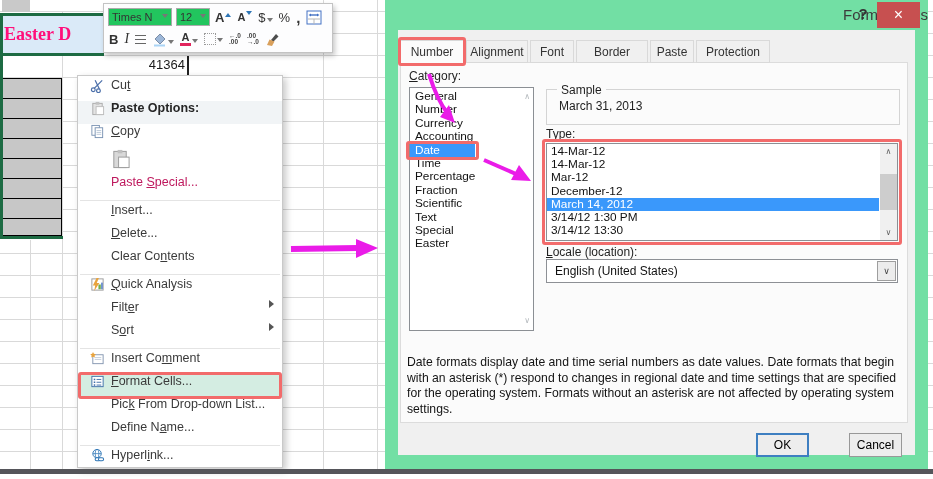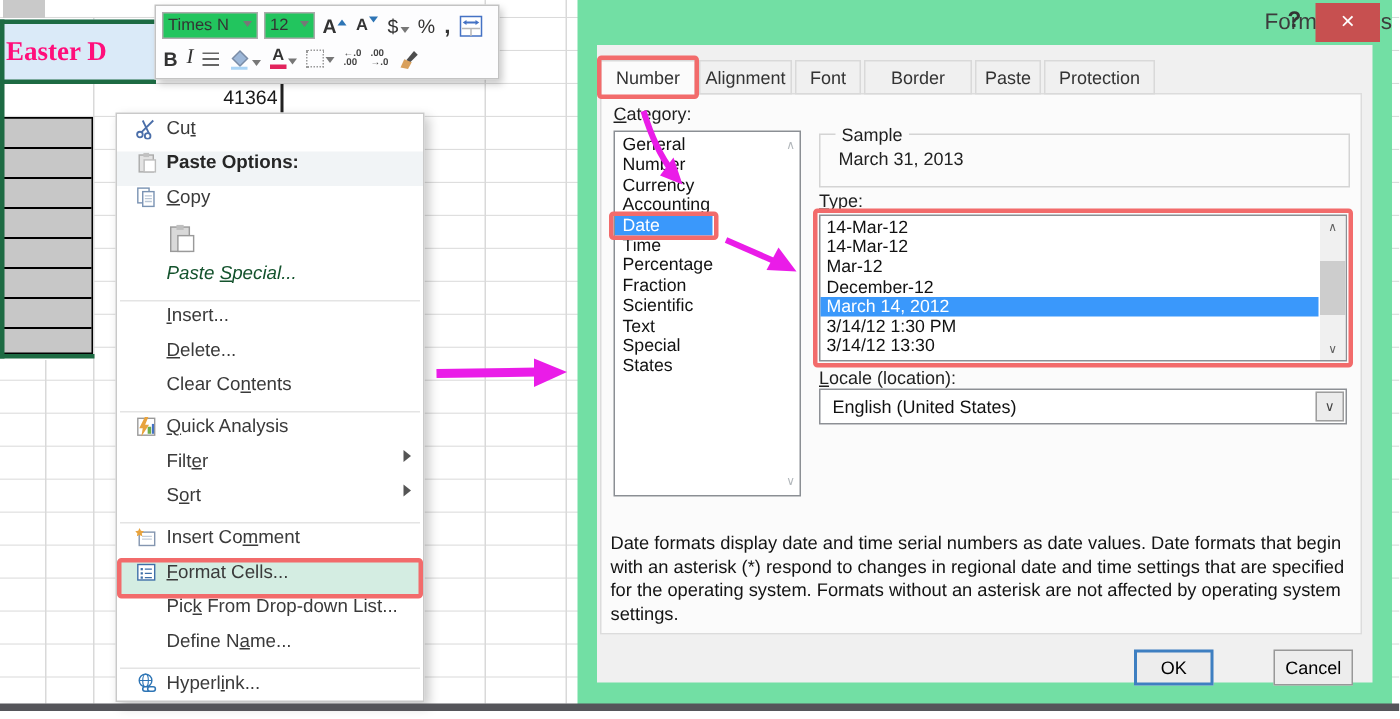--- a/index.html
+++ b/index.html
@@ -50,21 +50,21 @@
   .fontcolor .bar{width:11px;height:3px;background:#e2245d;}
 
   
   .context-menu{position:absolute;left:77px;top:75px;width:206px;height:393px;background:#fff;
     border:1px solid #c9c9c9;box-shadow:3px 3px 7px rgba(0,0,0,.22);z-index:20;box-sizing:border-box;
     padding-top:2px;overflow:hidden;}
   .mi{display:flex;align-items:flex-start;height:23px;padding:0 8px 0 10px;position:relative;cursor:default;}
   .mi .ic{width:18px;margin-right:5px;display:flex;align-items:center;justify-content:center;flex:none;}
   .mi .lbl{font-size:12.5px;color:#3a3a3a;white-space:nowrap;}
   .mi.bold .lbl{font-weight:bold;color:#262626;}
-  .mi.disabled .lbl{color:#14532d;font-style:italic;}
+  .mi.disabled .lbl{color:#be185d;}
   .mi.band{background:#f1f4f6;}
   .mi.highlight{background:#d4ede2;}
   .mi.highlight::after{content:"";position:absolute;left:0px;right:0px;top:-2px;bottom:-2px;
     border:3px solid #f26b6b;border-radius:3px;pointer-events:none;z-index:5;}
   .mi .sub-arrow{margin-left:auto;width:0;height:0;border-top:4px solid transparent;
     border-bottom:4px solid transparent;border-left:5px solid #555;}
   .msep{height:1px;background:#e4e4e4;margin:2px 2px;}
   .paste-row{height:28px;display:flex;align-items:center;padding-left:32px;}
   .mi u, .lbl u{text-decoration:underline;}
 
@@ -380,21 +380,21 @@
             <li class="">Number</li>
             <li class="">Currency</li>
             <li class="">Accounting</li>
             <li class="sel">Date</li>
             <li class="">Time</li>
             <li class="">Percentage</li>
             <li class="">Fraction</li>
             <li class="">Scientific</li>
             <li class="">Text</li>
             <li class="">Special</li>
-            <li class="">States</li>
+            <li class="">Easter</li>
           </ul>
         <span class="cat-chev" style="top:5px;">∧</span>
         <span class="cat-chev" style="bottom:5px;">∨</span>
       </div>
       <div class="groupbox">
         <span class="gb-label">Sample</span>
         <span class="gb-value">March 31, 2013</span>
       </div>
       <div class="fldlabel" style="left:145px;top:64px;"><u>T</u>ype:</div>
       <div class="type-wrap">

